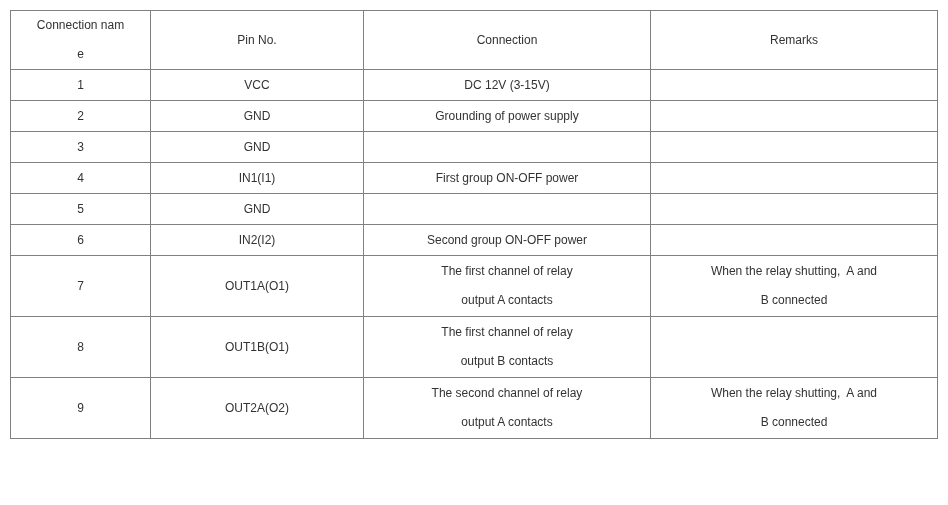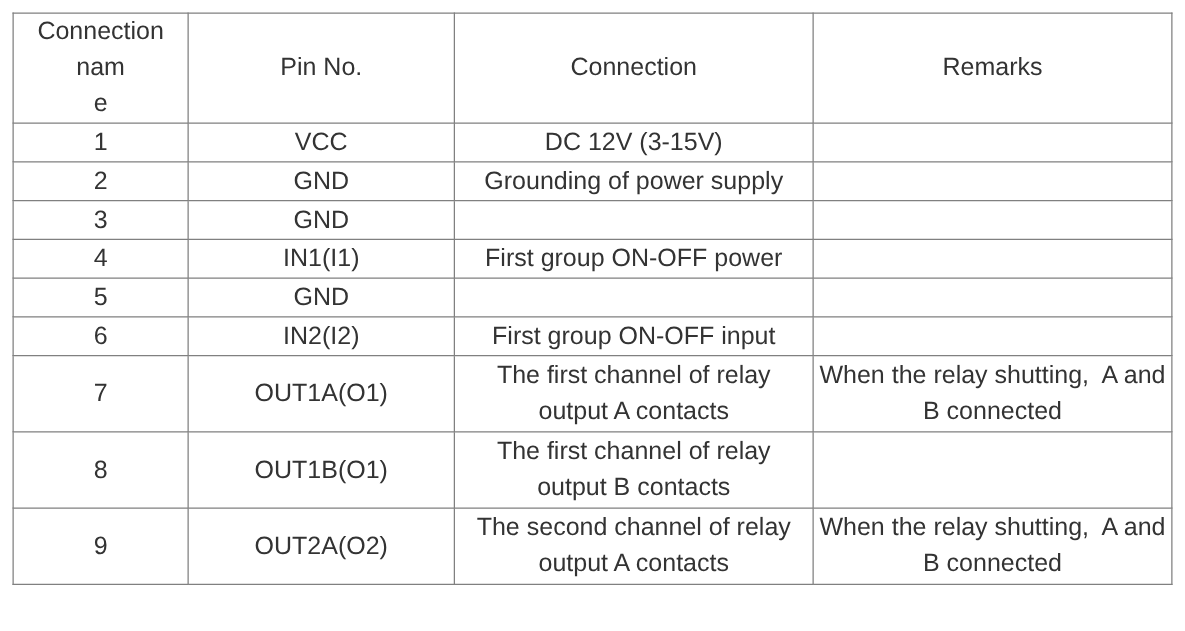--- a/index.html
+++ b/index.html
@@ -14,21 +14,21 @@
     width: 948px;
     height: 505px;
     box-sizing: border-box;
     padding: 10px 0 0 10px;
   }
   table.pin-table {
     border-collapse: collapse;
     table-layout: fixed;
     width: 927px;
     color: #333333;
-    font-size: 20px;
+    font-size: 12px;
   }
   table.pin-table th,
   table.pin-table td {
     border: 1px solid #808080;
     text-align: center;
     vertical-align: middle;
     padding: 0 2px;
     line-height: 29px;
     white-space: pre-wrap;
     font-weight: normal;
@@ -90,21 +90,21 @@
   </tr>
         <tr class="row-single">
     <td>5</td>
     <td>GND</td>
     <td></td>
     <td></td>
   </tr>
         <tr class="row-single">
     <td>6</td>
     <td>IN2(I2)</td>
-    <td>First group ON-OFF input</td>
+    <td>Second group ON-OFF power</td>
     <td></td>
   </tr>
         <tr class="row-tall">
     <td>7</td>
     <td>OUT1A(O1)</td>
     <td>The first channel of relay
 output A contacts</td>
     <td>When the relay shutting,  A and
 B connected</td>
   </tr>

